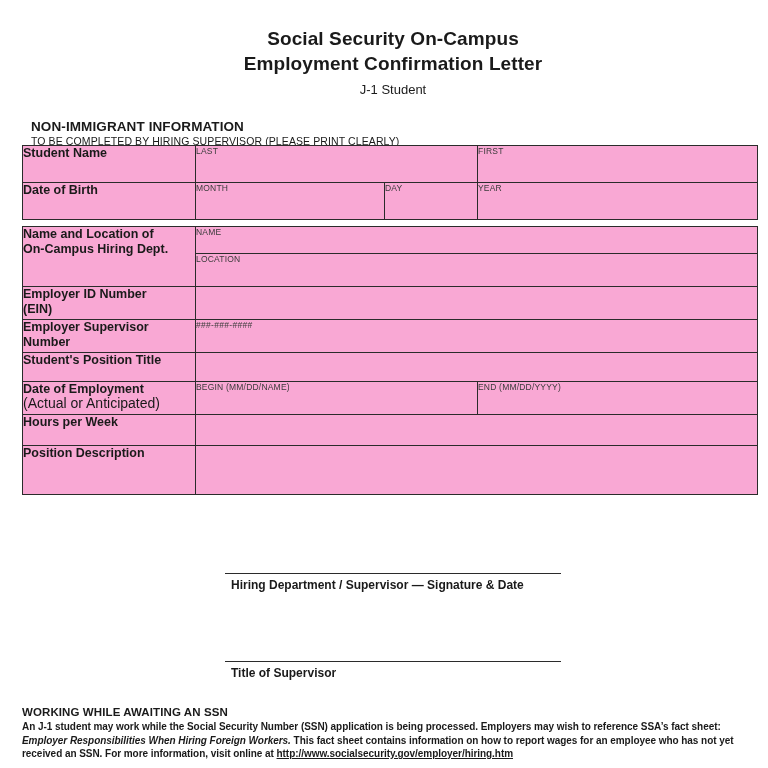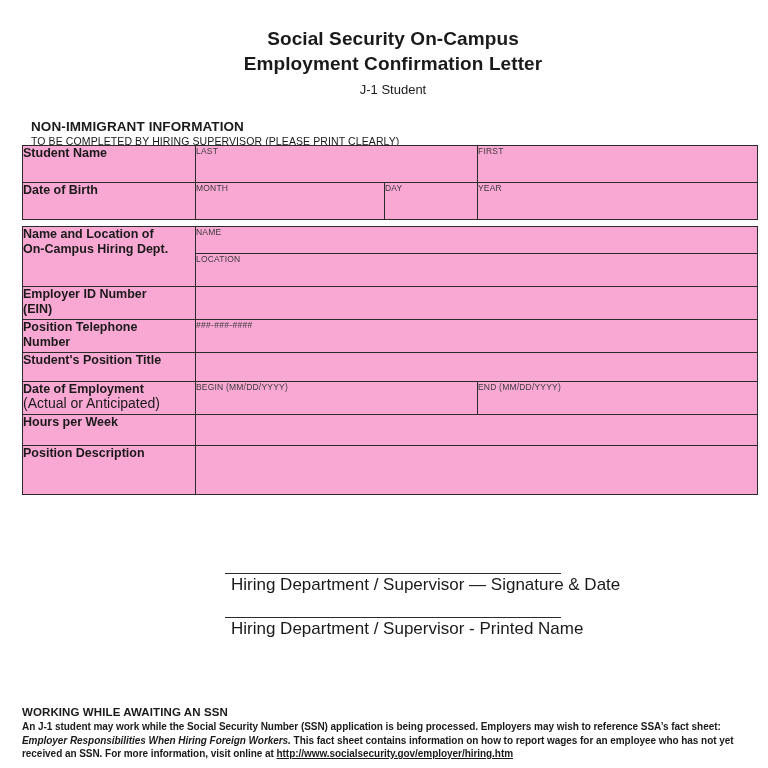--- a/index.html
+++ b/index.html
@@ -128,22 +128,22 @@
   }
   #sig-1 { top: 573px; }
   #sig-2 { top: 617px; }
   #sig-3 { top: 661px; }
   .sig-rule {
     border-top: 1.6px solid #2b2b2b;
     width: 336px;
     height: 0;
   }
   .sig-label {
-    font-size: 17px;
-    font-weight: normal;
+    font-size: 12px;
+    font-weight: bold;
     line-height: 14px;
     padding-top: 4px;
     padding-left: 6px;
     white-space: nowrap;
   }
 
   
   #footer {
     position: absolute;
     left: 13px;
@@ -256,42 +256,42 @@
       <tr>
         <td class="lbl-cell" style="height:32px;">
           <div class="lbl">Employer ID Number</div>
           <div class="lbl">(EIN)</div>
         </td>
         <td class="blank-cell" colspan="2"></td>
       </tr>
 
       <tr>
         <td class="lbl-cell" style="height:32px;">
-          <div class="lbl">Position Telephone</div>
+          <div class="lbl">Employer Supervisor</div>
           <div class="lbl">Number</div>
         </td>
         <td class="field-cell" colspan="2">
           <div class="field-hint">###-###-####</div>
         </td>
       </tr>
 
       <tr>
         <td class="lbl-cell" style="height:28px;">
           <div class="lbl">Student's Position Title</div>
         </td>
         <td class="blank-cell" colspan="2"></td>
       </tr>
 
       <tr>
         <td class="lbl-cell" style="height:32px;">
           <div class="lbl">Date of Employment</div>
           <div class="lbl-sub">(Actual or Anticipated)</div>
         </td>
         <td class="field-cell">
-          <div class="field-tag">BEGIN (MM/DD/YYYY)</div>
+          <div class="field-tag">BEGIN (MM/DD/NAME)</div>
         </td>
         <td class="field-cell">
           <div class="field-tag">END (MM/DD/YYYY)</div>
         </td>
       </tr>
 
       <tr>
         <td class="lbl-cell" style="height:30px;">
           <div class="lbl">Hours per Week</div>
         </td>
@@ -304,23 +304,23 @@
         </td>
         <td class="blank-cell" colspan="2"></td>
       </tr>
     </tbody>
   </table>
 
   <div class="sig-group" id="sig-1">
     <div class="sig-rule"></div>
     <div class="sig-label">Hiring Department / Supervisor — Signature &amp; Date</div>
   </div>
-  <div class="sig-group" id="sig-2">
+  <div class="sig-group" id="sig-3">
     <div class="sig-rule"></div>
-    <div class="sig-label">Hiring Department / Supervisor - Printed Name</div>
+    <div class="sig-label">Title of Supervisor</div>
   </div>
 
   <div id="footer">
     <div class="footer-head">WORKING WHILE AWAITING AN SSN</div>
     <div class="footer-body"><span>An J-1 student may work while the Social Security Number (SSN) application is being processed. Employers may wish to reference SSA’s fact sheet:</span> <span class="ital">Employer Responsibilities When Hiring Foreign Workers.</span><span> This fact sheet contains information on how to report wages for an employee who has not yet received an SSN. For more information, visit online at </span><a class="footer-link" href="#">http://www.socialsecurity.gov/employer/hiring.htm</a></div>
   </div>
 
   <div id="updated">Updated: 9/13/2016</div>
 
 </div>

